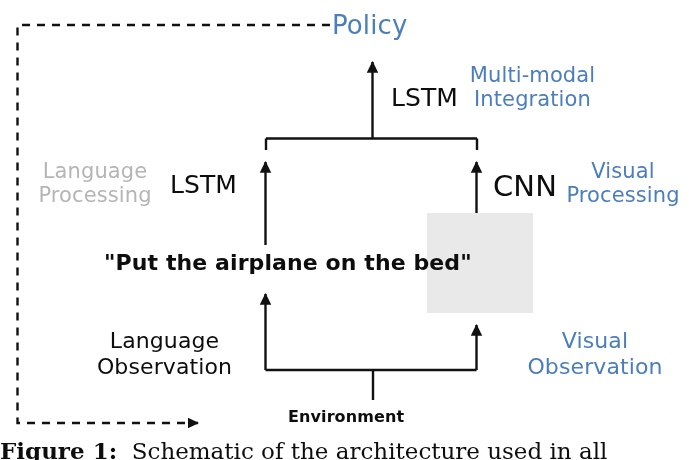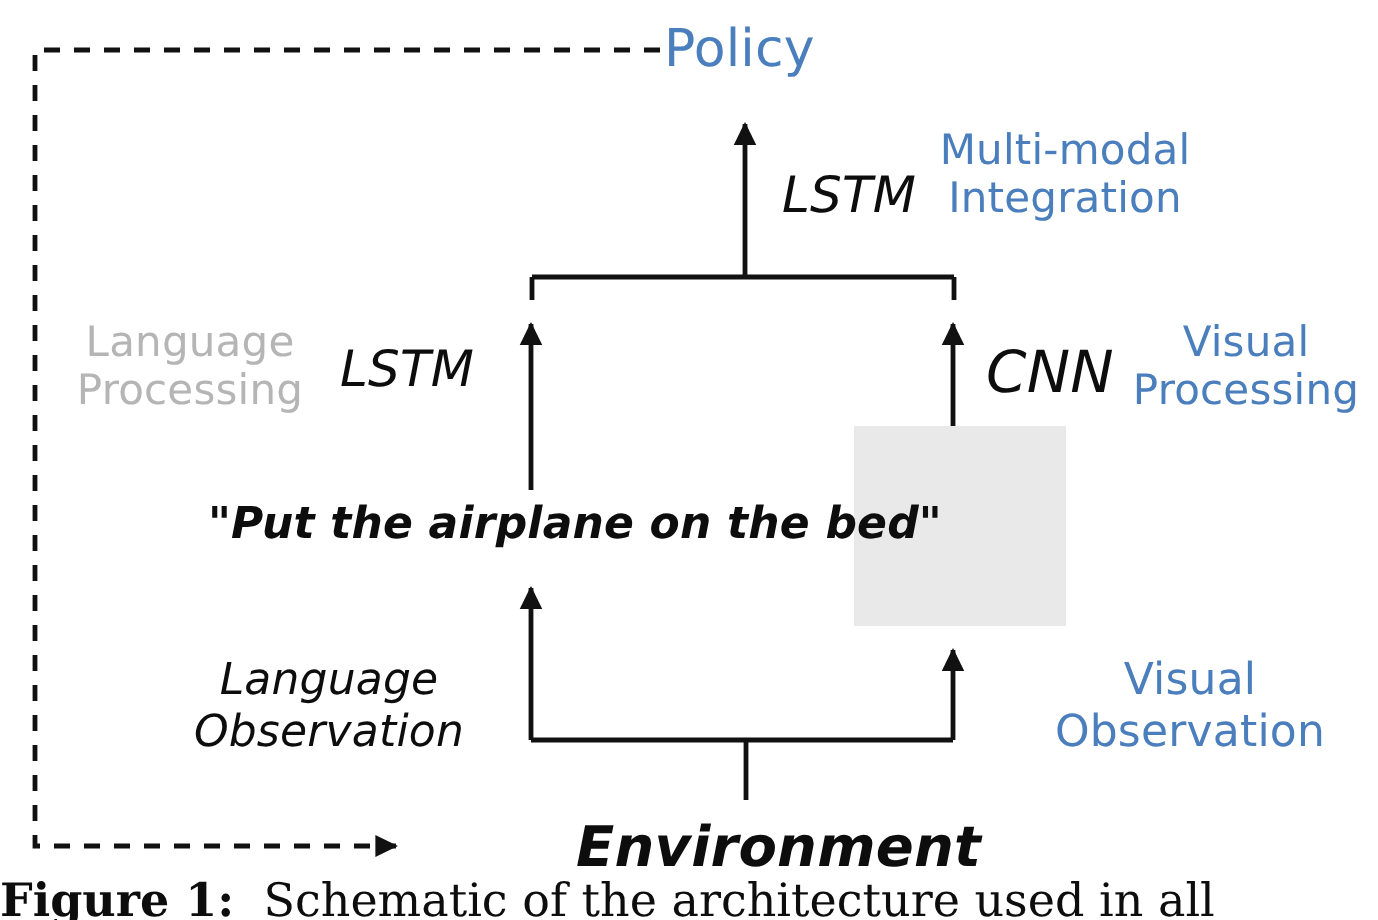--- a/index.html
+++ b/index.html
@@ -25,21 +25,21 @@
     height: 460px;
     pointer-events: none;
   }
   .lbl {
     position: absolute;
     white-space: pre;
     line-height: 1.16;
     letter-spacing: 0.1px;
   }
   .blue   { color: #4a7ebc; }
-  .black  { color: #0d0d0d; font-style: italic; }
+  .black  { color: #0d0d0d; }
   .gray   { color: #b5b5b5; }
   .bold   { font-weight: bold; }
 
   
   #policy-label {
     left: 332px; top: 10px;
     font-size: 26px;
   }
   #mmi-label {
     left: 455px; top: 63px;
@@ -82,21 +82,21 @@
     width: 165px;
   }
   #visobs-label {
     left: 505px; top: 328px;
     font-size: 22px;
     text-align: center;
     width: 180px;
   }
   #environment-label {
     left: 288px; top: 408px;
-    font-size: 28px;
+    font-size: 16px;
   }
   #image-placeholder {
     position: absolute;
     left: 427px; top: 213px;
     width: 106px; height: 100px;
     background: #e9e9e9;
   }
   #caption {
     position: absolute;
     left: 0px; top: 437px;

